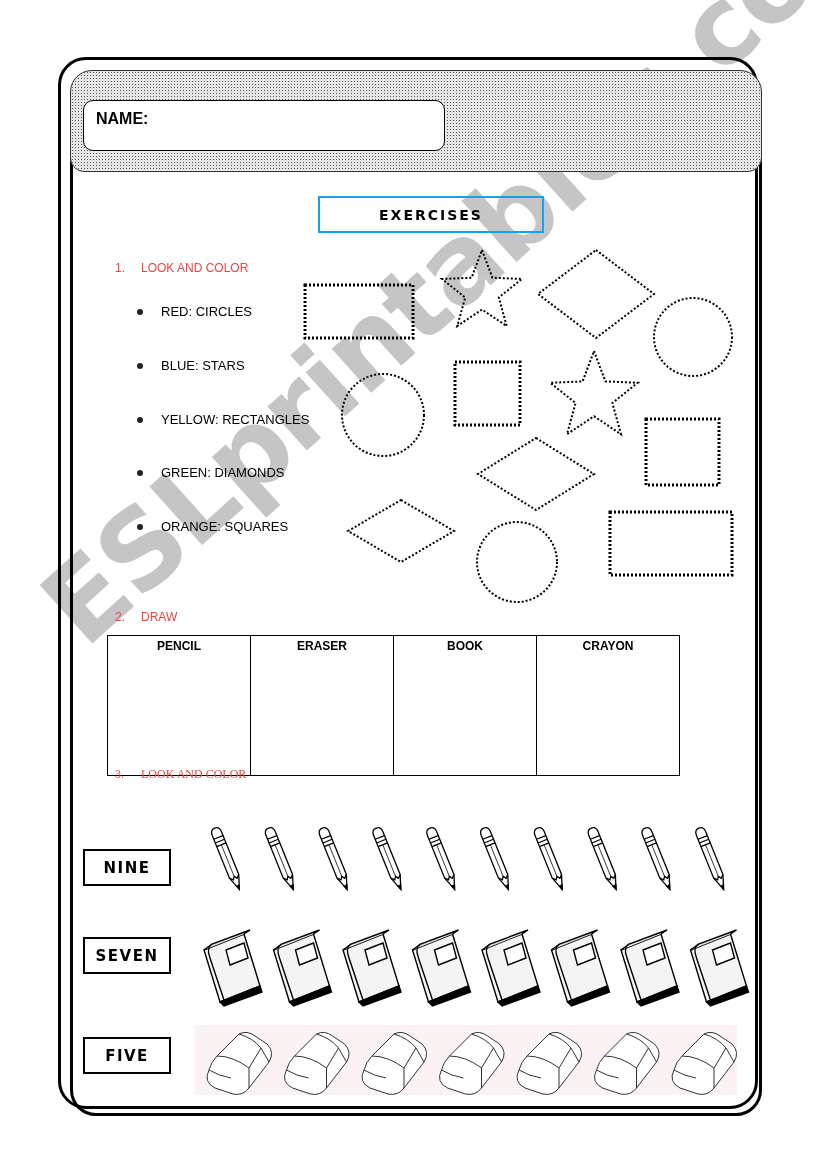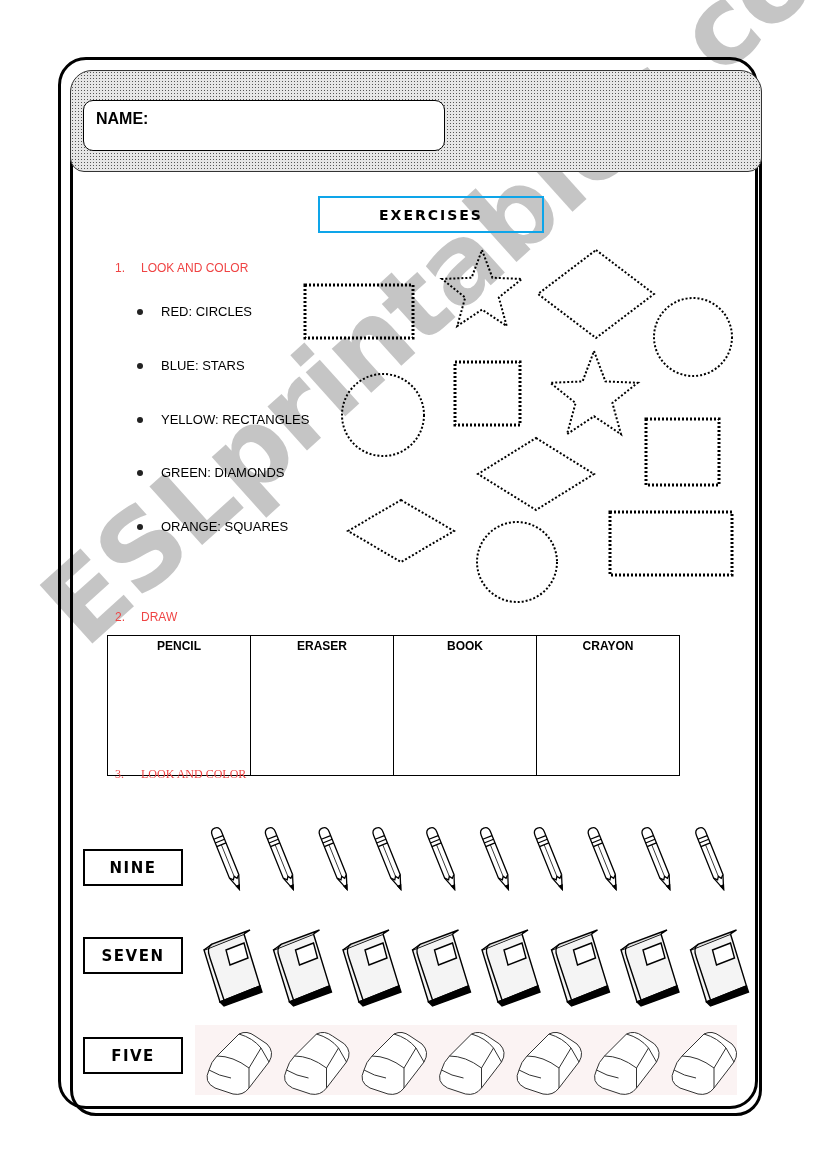--- a/index.html
+++ b/index.html
@@ -17,21 +17,21 @@
   .title-box { left: 318px; top: 196px; width: 226px; height: 37px; border: 2px solid #0ea5e9; box-sizing: border-box; display: flex; align-items: center; justify-content: center; }
   .title-text { font-family: "DejaVu Sans", sans-serif; font-weight: bold; font-size: 14px; letter-spacing: 2px; }
   .section-label { font-size: 12px; color: #ef4444; }
   .section-num { display: inline-block; width: 26px; }
   .bullet-row { left: 137px; font-size: 13px; color: #000000; }
   .bullet-dot { display: inline-block; width: 6px; height: 6px; background: #222; border-radius: 50%; margin-right: 18px; vertical-align: middle; position: relative; top: -1px; }
   
   .draw-table { left: 107px; top: 635px; width: 573px; height: 141px; border-collapse: collapse; table-layout: fixed; }
   .draw-table td { border: 1px solid #000; vertical-align: top; text-align: center; font-weight: bold; font-size: 12px; padding-top: 3px; }
   
-  .count-box { left: 83px; width: 100px; height: 37px; border: 2px solid #000; box-sizing: border-box; display: flex; align-items: center; justify-content: center; }
+  .count-box { left: 83px; width: 88px; height: 37px; border: 2px solid #000; box-sizing: border-box; display: flex; align-items: center; justify-content: center; }
   .count-text { font-family: "DejaVu Sans", sans-serif; font-weight: bold; font-size: 15px; letter-spacing: 1.5px; }
   .eraser-bg { left: 195px; top: 1025px; width: 542px; height: 70px; background: #fbf3f3; }
   .watermark { left: 60px; top: 560px; font-family: "DejaVu Sans", sans-serif; font-weight: bold; font-size: 108px; color: rgba(150,150,150,0.55); transform: rotate(-42deg); transform-origin: left center; white-space: nowrap; letter-spacing: -2px; pointer-events: none; }
   svg { overflow: visible; }
 </style>
 </head>
 <body>
 
 <div class="abs watermark">ESLprintables.com</div>
 

